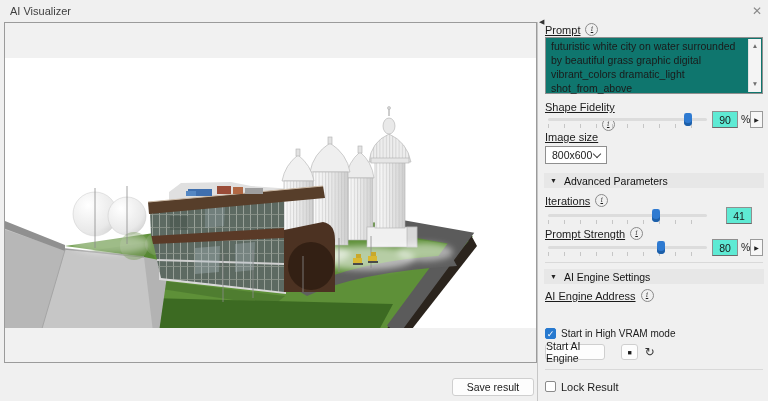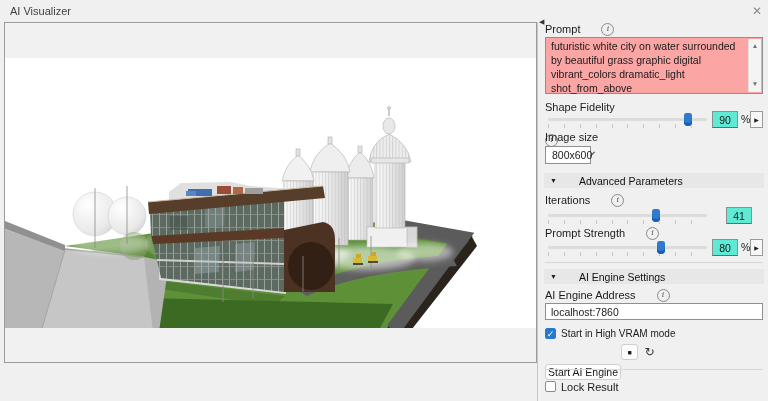--- a/index.html
+++ b/index.html
@@ -1,43 +1,43 @@
 <!DOCTYPE html>
 <html><head>
 <meta charset="utf-8">
 <style>
   html,body{margin:0;padding:0;}
   body{width:768px;height:401px;overflow:hidden;background:#f0f0f0;
        font-family:"Liberation Sans","DejaVu Sans",sans-serif;color:#1b1b1b;
        -webkit-font-smoothing:antialiased;}
   #app{position:relative;width:768px;height:401px;}
   .abs{position:absolute;box-sizing:border-box;}
-  .lbl{font-size:11px;color:#1b1b1b;display:flex;align-items:flex-start;gap:21px;}
+  .lbl{font-size:11px;color:#1b1b1b;display:flex;align-items:flex-end;gap:5px;text-decoration:underline;}
   .info{width:11px;height:11px;border:1px solid #8a8a8a;border-radius:50%;
         font-size:8px;line-height:9px;text-align:center;color:#555;display:inline-block;
         font-family:"DejaVu Serif",serif;font-style:italic;}
-  .ta{border:1px solid #8f8f8f;background:#fca5a5;font-size:10.5px;line-height:1.32;
+  .ta{border:1px solid #8f8f8f;background:#0f766e;font-size:10.5px;line-height:1.32;
       padding:2px 17px 2px 5px;color:#1a1a1a;}
   .sb{position:absolute;right:1px;top:1px;bottom:1px;width:13px;background:#f4f4f4;
       display:flex;flex-direction:column;justify-content:space-between;align-items:center;
       font-size:6.5px;color:#6f6f6f;padding:3px 0;box-sizing:border-box;border-left:1px solid #e2e2e2;}
   .track{height:3px;background:#dcdcdc;border-radius:2px;}
   .ticks{height:4px;background-image:repeating-linear-gradient(90deg,#c6c6c6 0 1px,transparent 1px 15.9px);}
   .handle{position:absolute;width:8px;height:13px;background:#2e7ad1;
           border-radius:3px 3px 5px 5px;box-shadow:inset 0 -3px 0 #1d5fa8;}
   .slider{position:absolute;width:159px;height:18px;}
   .valbox{border:1px solid #8f8f8f;border-bottom-color:#6a6a6a;background:#5eead4;
           font-size:10.5px;display:flex;align-items:center;justify-content:center;color:#1a1a1a;}
   .stepper{border:1px solid #9a9a9a;background:#f7f7f7;font-size:6px;color:#222;
            display:flex;align-items:center;justify-content:center;}
   .dd{border:1px solid #8f8f8f;background:#fff;font-size:10.5px;display:flex;
       align-items:center;justify-content:space-between;padding:0 6px;color:#1a1a1a;}
   .chev{width:5px;height:5px;border-right:1px solid #444;border-bottom:1px solid #444;
         transform:rotate(45deg);margin-top:-3px;}
-  .hdr{background:#e7e7e7;font-size:10.5px;display:flex;align-items:center;gap:22px;
+  .hdr{background:#e7e7e7;font-size:10.5px;display:flex;align-items:center;gap:7px;
        padding-left:6px;color:#111;}
   .hdr .tri{font-size:7px;color:#222;}
   .btn{background:#fdfdfd;border:1px solid #cfcfcf;border-radius:3px;font-size:10.5px;
        display:flex;align-items:center;justify-content:center;color:#1a1a1a;}
   .chk{width:11px;height:11px;border:1px solid #8a8a8a;border-radius:2px;background:#fff;
        font-size:9px;line-height:10px;text-align:center;color:#fff;}
   .chk.on{background:#2779cf;border-color:#2779cf;}
   .sep{background:#d9d9d9;height:1px;}
   .field{border:1px solid #8f8f8f;background:#fff;font-size:10.5px;padding:0 5px;
          color:#1a1a1a;font-family:"Liberation Sans","DejaVu Sans",sans-serif;}
@@ -224,21 +224,21 @@
     <div class="ticks abs" style="left:0;top:14px;width:159px;"></div>
     <div class="handle abs" style="top: 3px; left: calc(88% - 4px);"></div>
   </div>
   <div class="abs valbox" style="left:712px;top:111px;width:26px;height:17px;">90</div>
   <div class="abs" style="left:741px;top:113px;font-size:10.5px;">%</div>
   <div class="abs stepper" style="left:750px;top:111px;width:13px;height:17px;">▶</div>
 
   <div class="abs lbl" style="left:545px;top:131px;">
     <span>Image size</span>
   </div>
-  <div class="abs dd" style="left:545px;top:146px;width:46px;height:18px;">
+  <div class="abs dd" style="left:545px;top:146px;width:62px;height:18px;">
     <span>800x600</span>
     <span class="chev"></span>
   </div>
 
   <div class="abs hdr" style="left:544px;top:173px;width:220px;height:15px;">
     <span class="tri">▼</span>
     <span>Advanced Parameters</span>
   </div>
 
   <div class="abs lbl" style="left:545px;top:194px;">
@@ -269,26 +269,26 @@
 
   <div class="abs hdr" style="left:544px;top:269px;width:220px;height:15px;">
     <span class="tri">▼</span>
     <span>AI Engine Settings</span>
   </div>
 
   <div class="abs lbl" style="left:545px;top:289px;">
     <span>AI Engine Address</span>
     <span class="info">i</span>
   </div>
-  <input class="abs field" style="left: 545px; top: 303px; width: 218px; height: 17px;" value="localhost:7860">
 
   <div class="abs chk on" style="left:545px;top:328px;">✓</div>
   <div class="abs" style="left:561px;top:328px;font-size:10px;">Start in High VRAM mode</div>
 
-  <div class="abs btn" style="left:545px;top:344px;width:76px;height:16px;margin-top:20px;">Start AI Engine</div>
+  <div class="abs btn" style="left:545px;top:344px;width:60px;height:16px;">Start AI Engine</div>
   <div class="abs btn" style="left:621px;top:344px;width:17px;height:16px;font-size:7px;">■</div>
   <div class="abs" style="left:642px;top:344px;width:15px;height:16px;font-size:12px;color:#333;
        display:flex;align-items:center;justify-content:center;">↻</div>
 
   <div class="abs sep" style="left:545px;top:369px;width:218px;"></div>
+  <div class="abs btn" style="left:452px;top:378px;width:82px;height:18px;">Save result</div>
   <div class="abs chk" style="left:545px;top:381px;"></div>
   <div class="abs" style="left:561px;top:381px;font-size:11px;">Lock Result</div>
 </div>
 
 </body></html>

